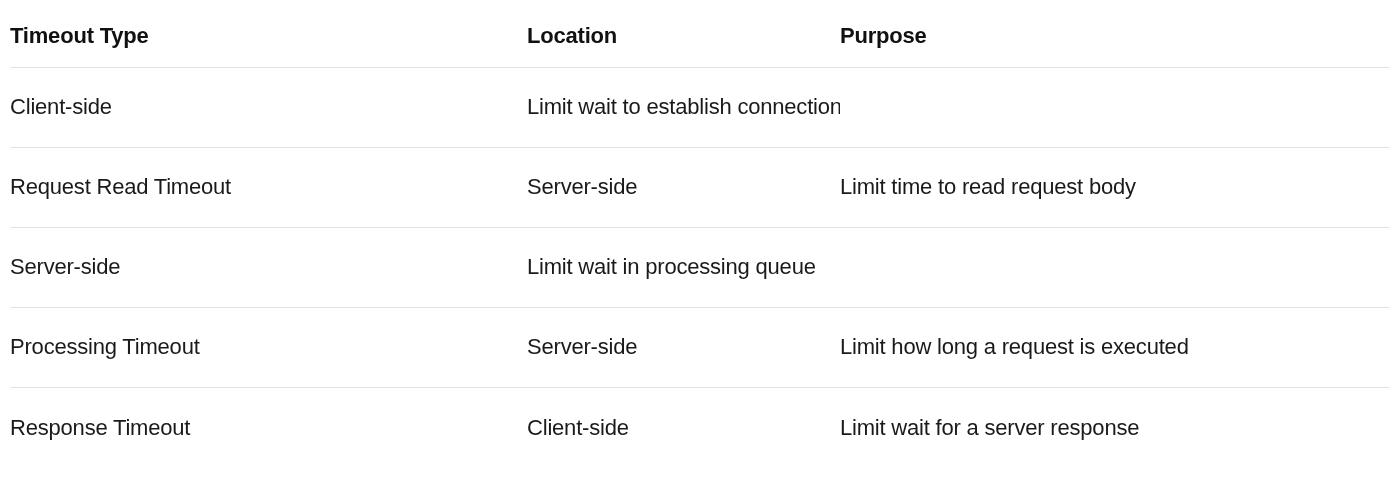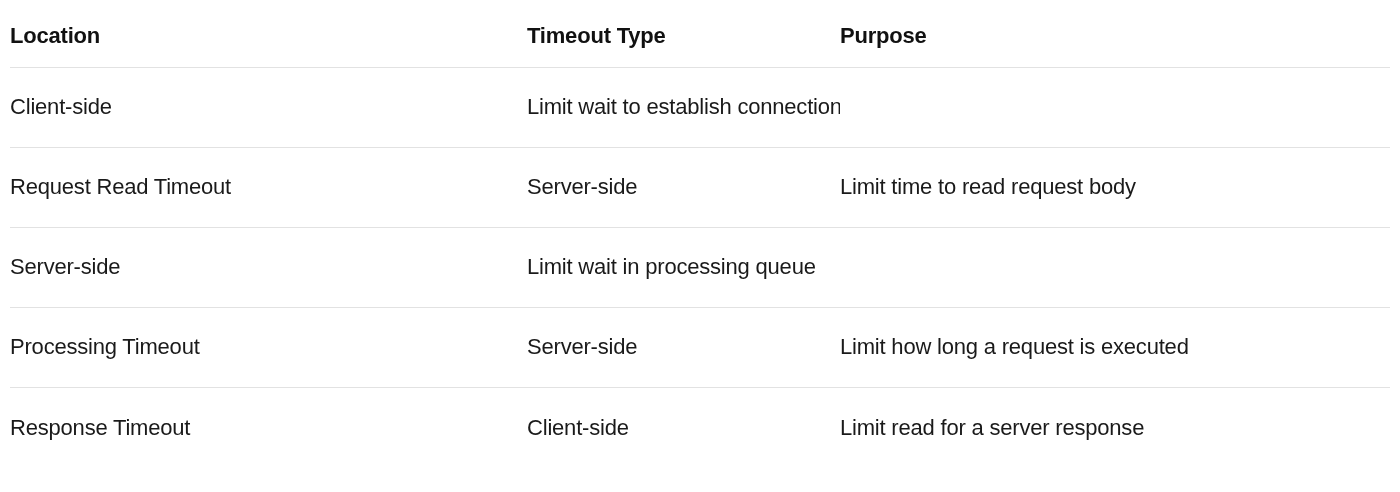--- a/index.html
+++ b/index.html
@@ -50,22 +50,22 @@
     color: #111111;
   }
 </style>
 </head>
 <body>
 
 <div class="page">
   <div class="table">
 
     <div class="row header">
+      <div class="cell">Timeout Type</div>
       <div class="cell">Location</div>
-      <div class="cell">Timeout Type</div>
       <div class="cell">Purpose</div>
     </div>
 
     <div class="row">
       <div class="cell">Client-side</div>
       <div class="cell">Limit wait to establish connection</div>
     </div>
 
     <div class="row">
       <div class="cell">Request Read Timeout</div>
@@ -80,17 +80,17 @@
 
     <div class="row">
       <div class="cell">Processing Timeout</div>
       <div class="cell">Server-side</div>
       <div class="cell">Limit how long a request is executed</div>
     </div>
 
     <div class="row">
       <div class="cell">Response Timeout</div>
       <div class="cell">Client-side</div>
-      <div class="cell">Limit read for a server response</div>
+      <div class="cell">Limit wait for a server response</div>
     </div>
 
   </div>
 </div>
 
 </body></html>

